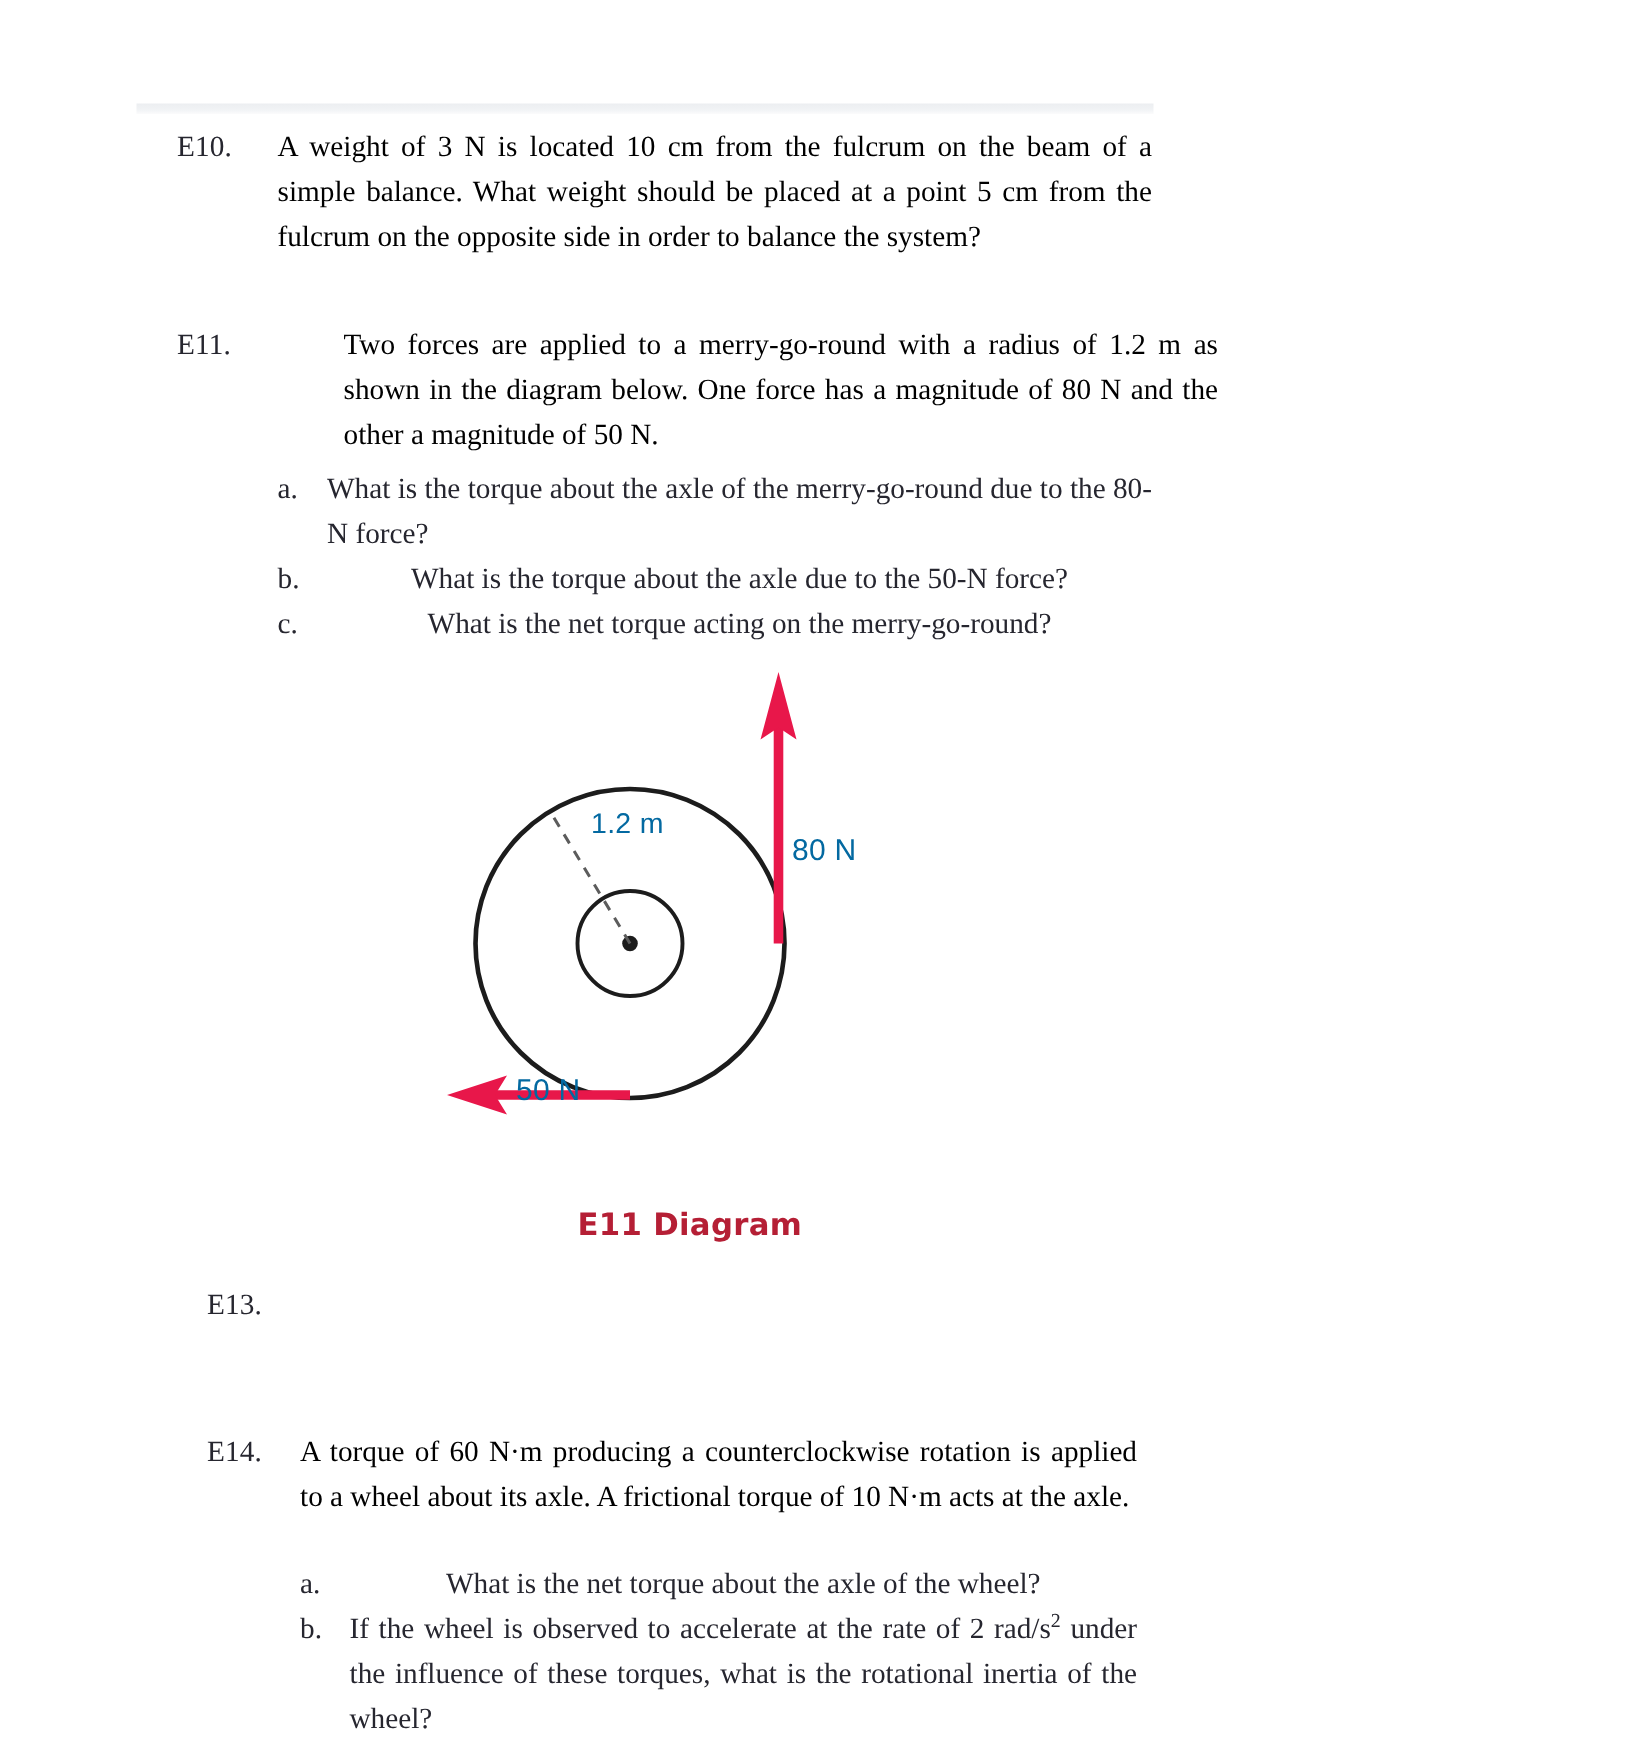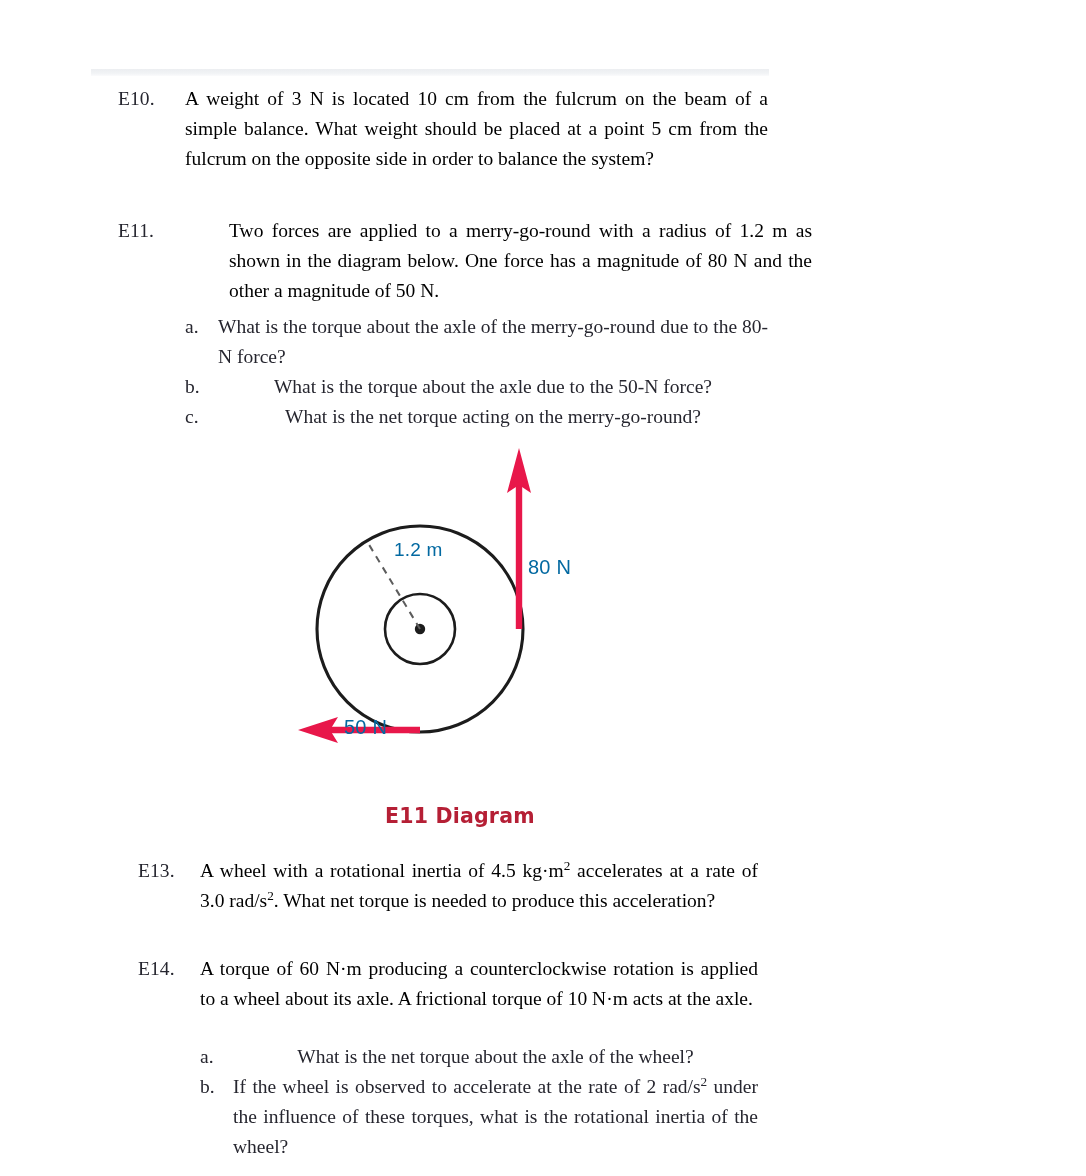--- a/index.html
+++ b/index.html
@@ -184,23 +184,20 @@
 
     <div class="dlabel dlabel-80">80 N</div>
     <div class="dlabel dlabel-50">50 N</div>
     <div class="dlabel dlabel-12">1.2 m</div>
 
     <div class="caption">E11 Diagram</div>
   </div>
 
   <div class="exercise" style="left:138px; top:856px; width:630px; height:96px;">
     <div class="ex-label">E13.</div>
-    <div class="ex-body nojustlast" style="left:62px; width:558px;">
-      <span>A wheel with a rotational inertia of 4.5 kg·m</span><sup>2</sup><span> accelerates at a rate of 3.0 rad/s</span><sup>2</sup><span>. What net torque is needed to produce this acceleration?</span>
-    </div>
   </div>
 
   <div class="exercise" style="left:138px; top:954px; width:630px; height:200px;">
     <div class="ex-label">E14.</div>
     <div class="ex-body" style="left:62px; width:558px;">A torque of 60 N·m producing a counterclockwise rotation is applied to a wheel about its axle. A frictional torque of 10 N·m acts at the axle.</div>
 
     <div class="subitems" style="left:62px; top:88px; width:558px;">
 
       <div class="subitem nojust">
         <span class="sub-marker">a.</span>

